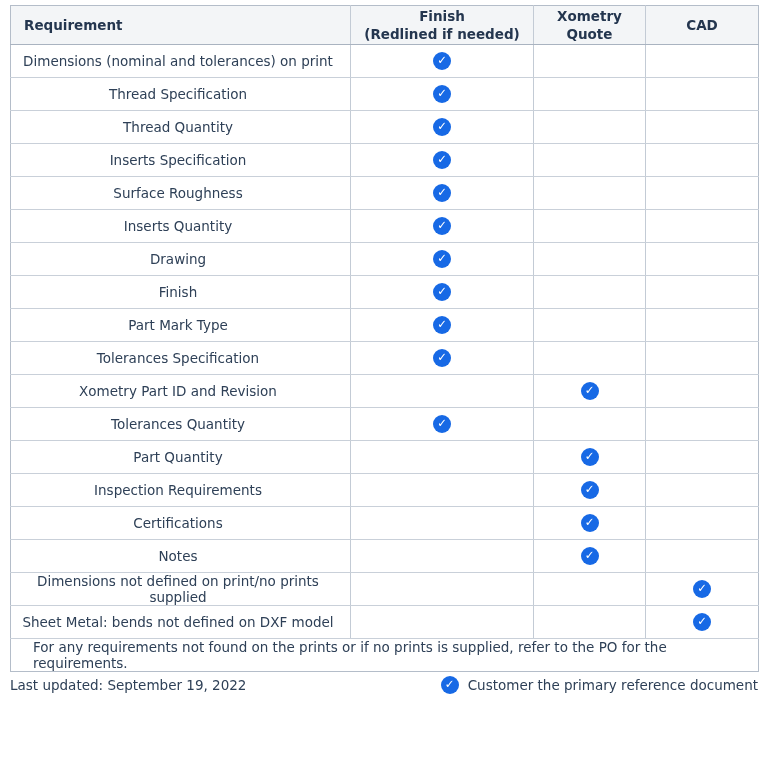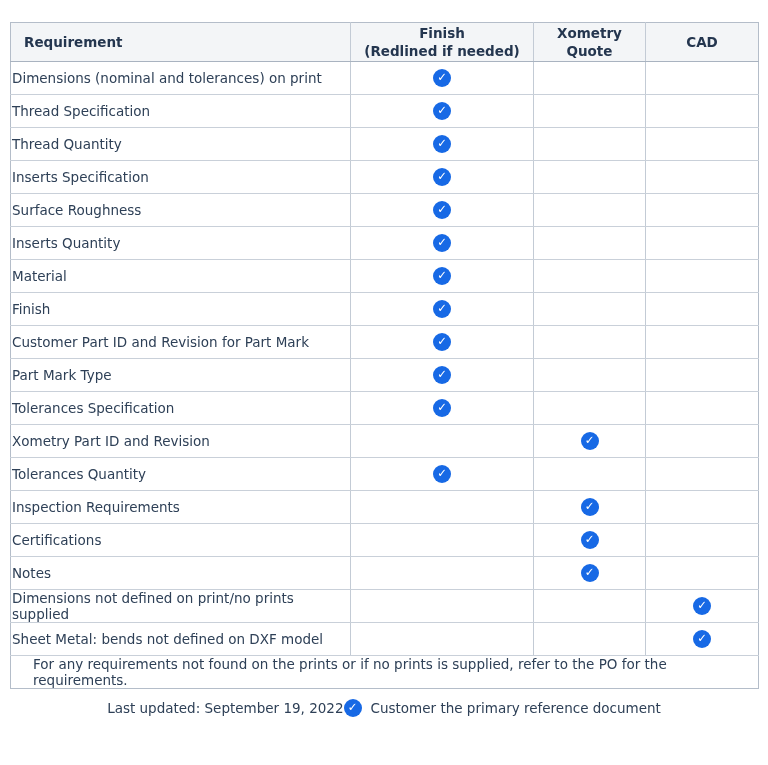--- a/index.html
+++ b/index.html
@@ -13,21 +13,21 @@
   }
   *{box-sizing:border-box;margin:0;padding:0;}
   html,body{background:#ffffff;}
   body{
     width:768px;height:765px;
     font-family:"DejaVu Sans","Liberation Sans",sans-serif;
     color:var(--text);
     position:relative;
     overflow:hidden;
   }
-  .page{position:absolute;left:10px;top:22px;width:748px;}
+  .page{position:absolute;left:10px;top:5px;width:748px;}
   table.ref-table{
     border-collapse:collapse;
     table-layout:fixed;
     width:748px;
     border:1px solid var(--border-outer);
   }
   th{
     background:var(--header-bg);
     height:39px;
     font-size:13.5px;
@@ -44,21 +44,21 @@
   th .hline{display:block;}
   td{
     height:33px;
     font-size:13.5px;
     color:var(--text);
     vertical-align:middle;
     border-right:1px solid var(--border-col);
     border-bottom:1px solid var(--border-inner);
   }
   td:last-child{border-right:none;}
-  td.req-cell{text-align:left;padding-left:1px;padding-right:6px;}
+  td.req-cell{text-align:center;padding-left:1px;padding-right:6px;}
   td.mark-cell{text-align:center;}
   tr.footer-row td{
     height:32px;
     padding-left:22px;
     border-right:none;
     border-bottom:none;
     border-top:1px solid var(--border-col);
   }
   .check{
     display:inline-flex;
@@ -68,23 +68,23 @@
     color:#ffffff;
     align-items:center;
     justify-content:center;
     font-size:11.5px;
     font-weight:700;
     line-height:1;
     vertical-align:middle;
   }
   .below-bar{
     width:748px;
-    margin-top:10px;
+    margin-top:4px;
     display:flex;
-    justify-content:center;
+    justify-content:space-between;
     align-items:center;
     font-size:13.5px;
   }
   .legend{
     display:flex;
     align-items:center;
     gap:9px;
   }
 </style>
 </head>
@@ -147,38 +147,32 @@
           <td class="mark-cell"></td>
           <td class="mark-cell"></td>
         </tr>
         <tr>
           <td class="req-cell">Inserts Quantity</td>
           <td class="mark-cell"><span class="check">✓</span></td>
           <td class="mark-cell"></td>
           <td class="mark-cell"></td>
         </tr>
         <tr>
-          <td class="req-cell">Material</td>
+          <td class="req-cell">Drawing</td>
           <td class="mark-cell"><span class="check">✓</span></td>
           <td class="mark-cell"></td>
           <td class="mark-cell"></td>
         </tr>
         <tr>
           <td class="req-cell">Finish</td>
           <td class="mark-cell"><span class="check">✓</span></td>
           <td class="mark-cell"></td>
           <td class="mark-cell"></td>
         </tr>
         <tr>
-          <td class="req-cell">Customer Part ID and Revision for Part Mark</td>
-          <td class="mark-cell"><span class="check">✓</span></td>
-          <td class="mark-cell"></td>
-          <td class="mark-cell"></td>
-        </tr>
-        <tr>
           <td class="req-cell">Part Mark Type</td>
           <td class="mark-cell"><span class="check">✓</span></td>
           <td class="mark-cell"></td>
           <td class="mark-cell"></td>
         </tr>
         <tr>
           <td class="req-cell">Tolerances Specification</td>
           <td class="mark-cell"><span class="check">✓</span></td>
           <td class="mark-cell"></td>
           <td class="mark-cell"></td>
@@ -186,20 +180,26 @@
         <tr>
           <td class="req-cell">Xometry Part ID and Revision</td>
           <td class="mark-cell"></td>
           <td class="mark-cell"><span class="check">✓</span></td>
           <td class="mark-cell"></td>
         </tr>
         <tr>
           <td class="req-cell">Tolerances Quantity</td>
           <td class="mark-cell"><span class="check">✓</span></td>
           <td class="mark-cell"></td>
+          <td class="mark-cell"></td>
+        </tr>
+        <tr>
+          <td class="req-cell">Part Quantity</td>
+          <td class="mark-cell"></td>
+          <td class="mark-cell"><span class="check">✓</span></td>
           <td class="mark-cell"></td>
         </tr>
         <tr>
           <td class="req-cell">Inspection Requirements</td>
           <td class="mark-cell"></td>
           <td class="mark-cell"><span class="check">✓</span></td>
           <td class="mark-cell"></td>
         </tr>
         <tr>
           <td class="req-cell">Certifications</td>

